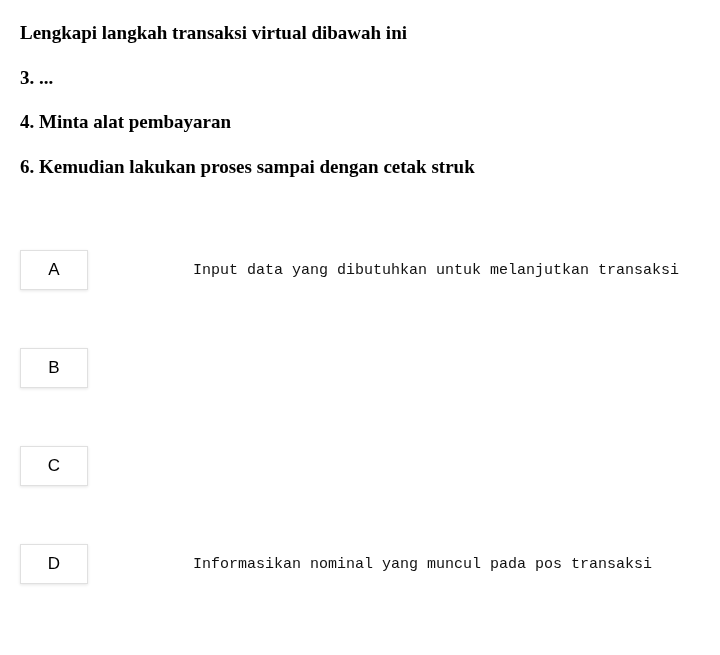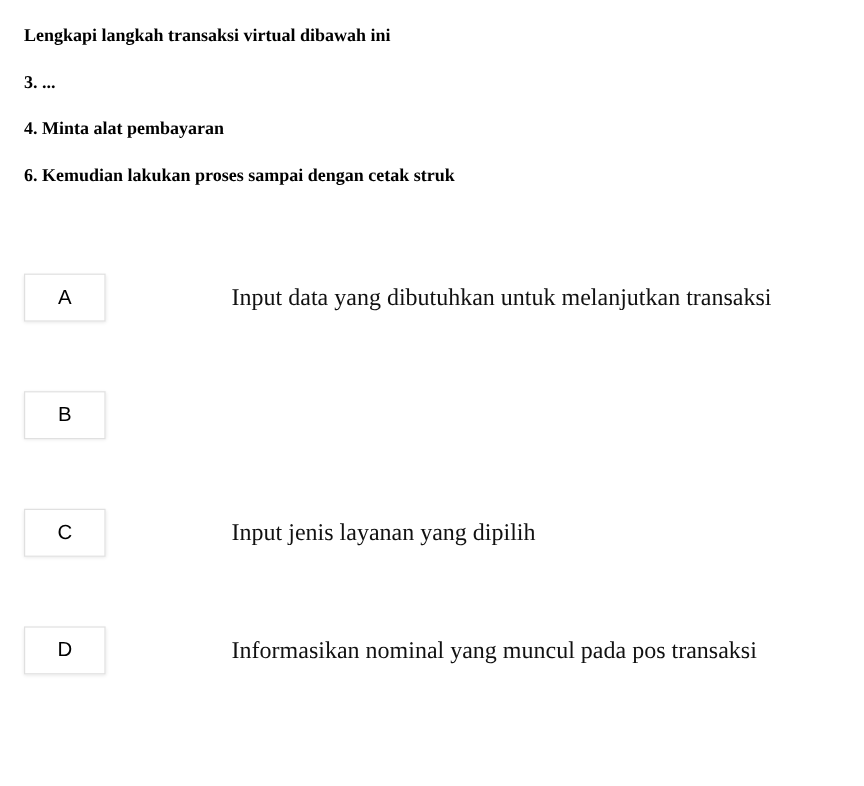--- a/index.html
+++ b/index.html
@@ -13,21 +13,21 @@
       width: 720px;
       height: 655px;
       padding: 20px;
     }
     .question-block {
       margin-bottom: 20px;
     }
     .question-line {
       font-family: Georgia, 'Times New Roman', serif;
       font-weight: bold;
-      font-size: 15px;
+      font-size: 19px;
       color: #000;
       margin-bottom: 18px;
       line-height: 1.4;
     }
     .options-block {
       margin-top: 70px;
     }
     .option-row {
       display: flex;
       align-items: center;
@@ -42,23 +42,23 @@
       display: flex;
       align-items: center;
       justify-content: center;
       font-size: 17px;
       color: #000;
       font-family: Arial, Helvetica, sans-serif;
       margin-right: 105px;
       flex-shrink: 0;
     }
     .option-text {
-      font-size: 20px;
+      font-size: 15px;
       color: #111;
-      font-family: Liberation Serif, serif;
+      font-family: Liberation Mono, monospace;
     }
   </style>
 </head>
 <body>
 
 <div class="question-block">
   <div class="question-line">Lengkapi langkah transaksi virtual dibawah ini</div>
   <div class="question-line">3. ...</div>
   <div class="question-line">4. Minta alat pembayaran</div>
   <div class="question-line">6. Kemudian lakukan proses sampai dengan cetak struk</div>
@@ -67,19 +67,18 @@
 <div class="options-block">
   <div class="option-row">
     <div class="option-letter">A</div>
     <div class="option-text">Input data yang dibutuhkan untuk melanjutkan transaksi</div>
   </div>
   <div class="option-row">
     <div class="option-letter">B</div>
   </div>
   <div class="option-row">
     <div class="option-letter">C</div>
-    <div class="option-text">Input jenis layanan yang dipilih</div>
   </div>
   <div class="option-row">
     <div class="option-letter">D</div>
     <div class="option-text">Informasikan nominal yang muncul pada pos transaksi</div>
   </div>
 </div>
 
 </body></html>

